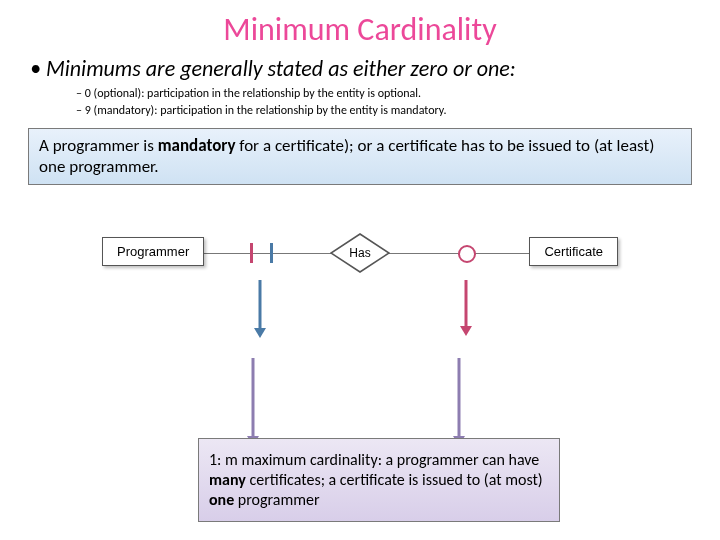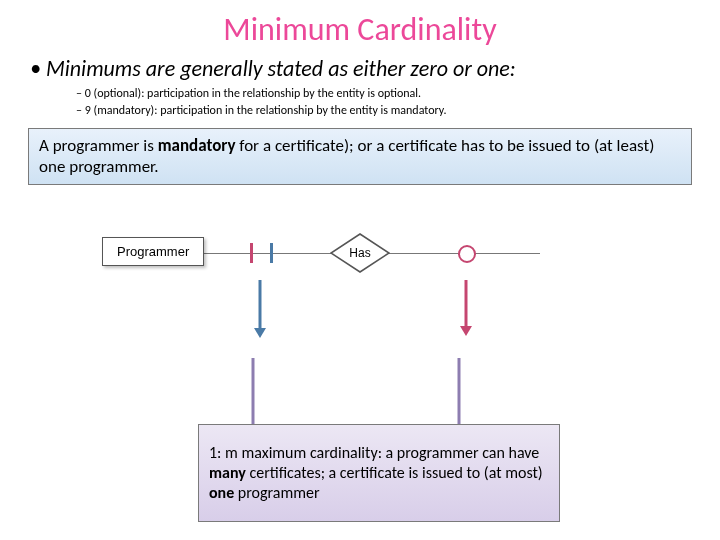--- a/index.html
+++ b/index.html
@@ -123,21 +123,21 @@
     border-radius: 50%;
     background: #fff;
   }
   .bottom-box {
     position: absolute;
     left: 198px;
     bottom: 18px;
     width: 340px;
     border: 1.5px solid #7a7a7a;
     background: linear-gradient(180deg, #ece7f4 0%, #d8cee9 100%);
-    padding: 18px 10px;
+    padding: 11px 10px;
     font-size: 16px;
     line-height: 1.25;
   }
   .arrow {
     position: absolute;
     pointer-events: none;
   }
   b { font-weight: bold; }
 </style>
 </head>
@@ -151,20 +151,21 @@
 
 <div class="box-row">
   <div class="callout callout-left">
     <span>A programmer is </span><b>mandatory</b><span> for a certificate); or a certificate has to be issued to (at least) one programmer.</span>
   </div>
 </div>
 
 <div class="erd">
   <div class="erd-line"></div>
   <div class="entity entity-left">Programmer</div>
+  <div class="entity entity-right">Certificate</div>
   <div class="diamond-wrap">
     <div class="diamond">
       <svg width="60" height="40">
           <polygon points="30,1 59,20 30,39 1,20" fill="#fff" stroke="#555" stroke-width="1.5"></polygon>
         </svg>
       <div class="diamond-label">Has</div>
     </div>
   </div>
   <div class="bar-mark bar1"></div>
   <div class="bar-mark bar2"></div>

